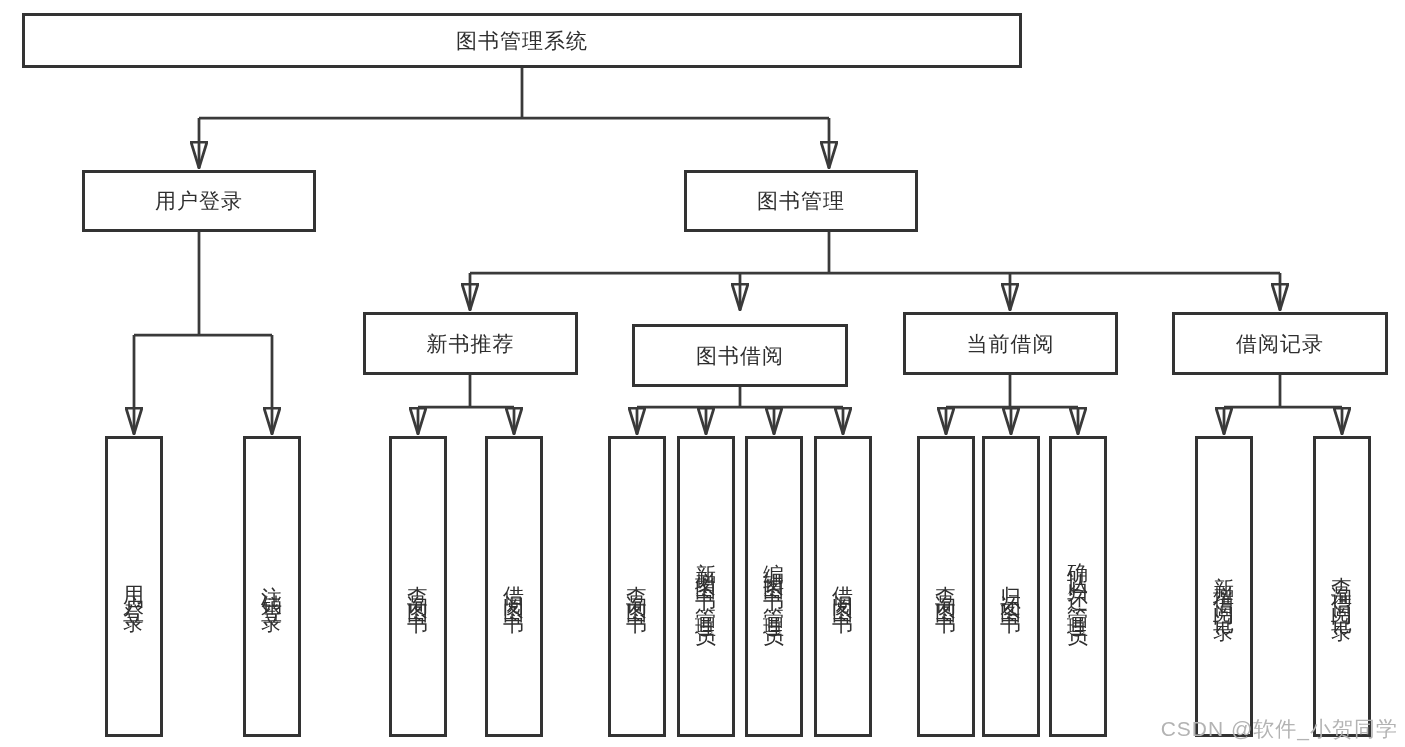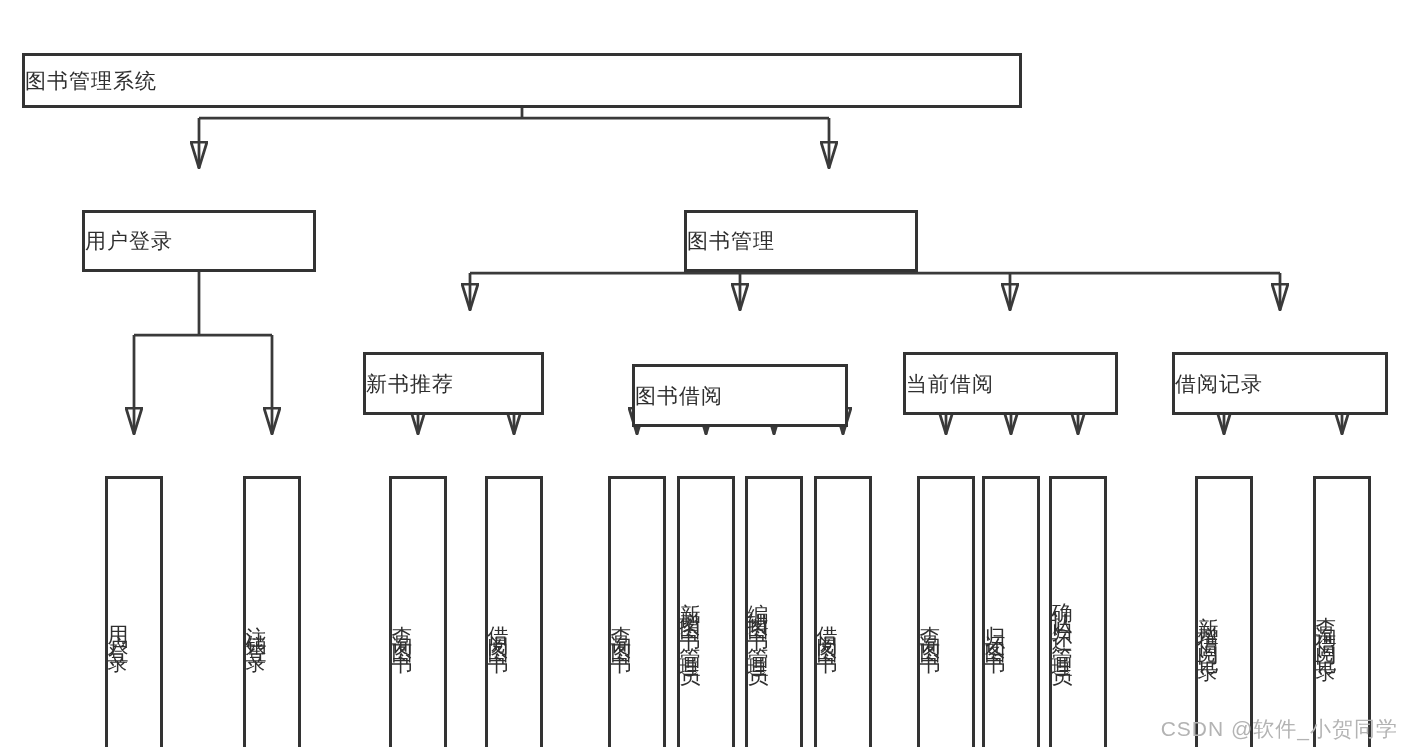--- a/index.html
+++ b/index.html
@@ -13,22 +13,21 @@
   }
   #wires { position: absolute; left: 0; top: 0; width: 1405px; height: 747px; }
   #wires path { stroke: #3a3a3a; stroke-width: 2.75; fill: none; }
   .box {
     position: absolute;
     box-sizing: border-box;
     background: #ffffff;
     border: 3px solid #333333;
     display: flex;
     align-items: center;
-    justify-content: flex-start;
-    margin-top: 40px;
+    justify-content: center;
   }
   .hlabel {
     font-size: 21px;
     color: #2f2f2f;
     letter-spacing: 1px;
     white-space: nowrap;
   }
   .vlabel {
     writing-mode: vertical-rl;
     text-orientation: mixed;
@@ -106,21 +105,21 @@
     <span class="hlabel">图书管理系统</span>
   </div>
 
   <div class="box" style="left:82px;top:170px;width:234px;height:62px">
     <span class="hlabel">用户登录</span>
   </div>
   <div class="box" style="left:684px;top:170px;width:234px;height:62px">
     <span class="hlabel">图书管理</span>
   </div>
 
-  <div class="box" style="left:363px;top:312px;width:181px;height:63px">
+  <div class="box" style="left:363px;top:312px;width:215px;height:63px">
     <span class="hlabel">新书推荐</span>
   </div>
   <div class="box" style="left:632px;top:324px;width:216px;height:63px">
     <span class="hlabel">图书借阅</span>
   </div>
   <div class="box" style="left:903px;top:312px;width:215px;height:63px">
     <span class="hlabel">当前借阅</span>
   </div>
   <div class="box" style="left:1172px;top:312px;width:216px;height:63px">
     <span class="hlabel">借阅记录</span>

